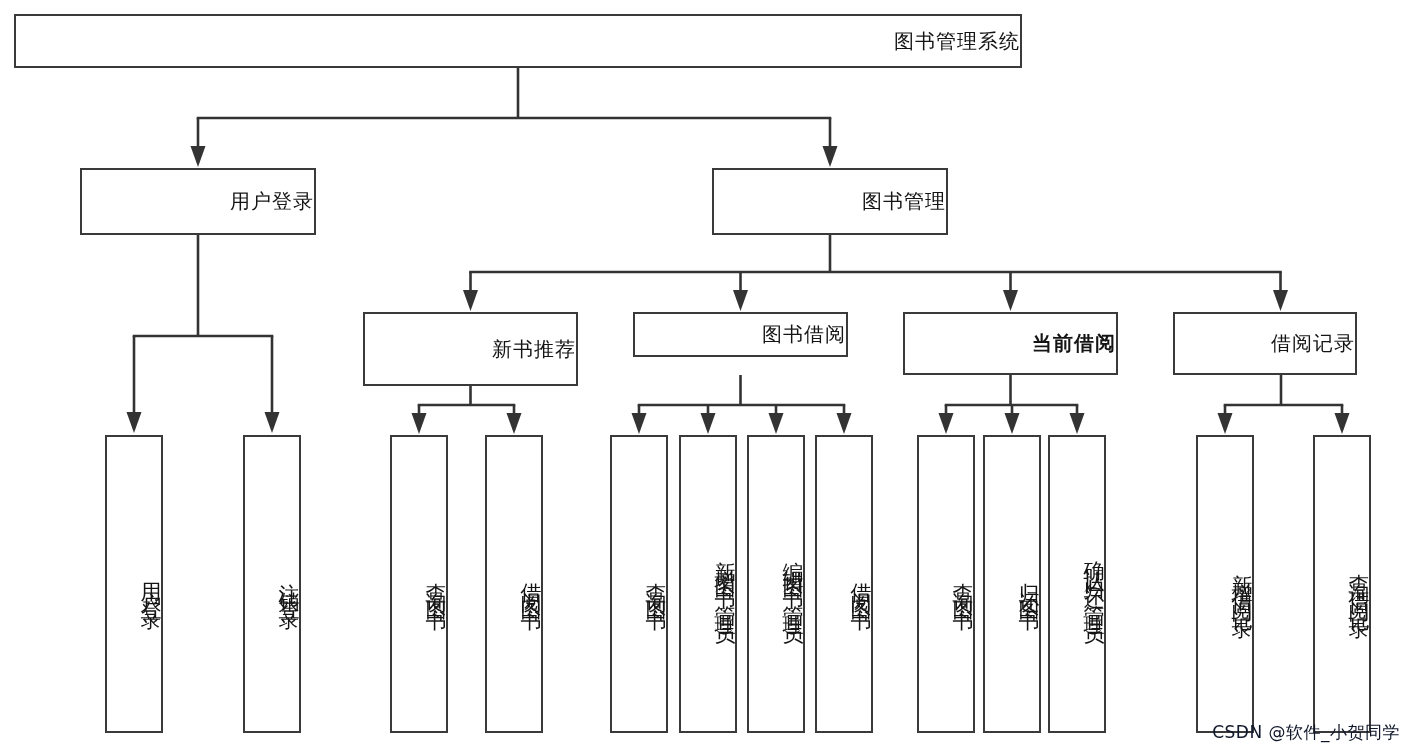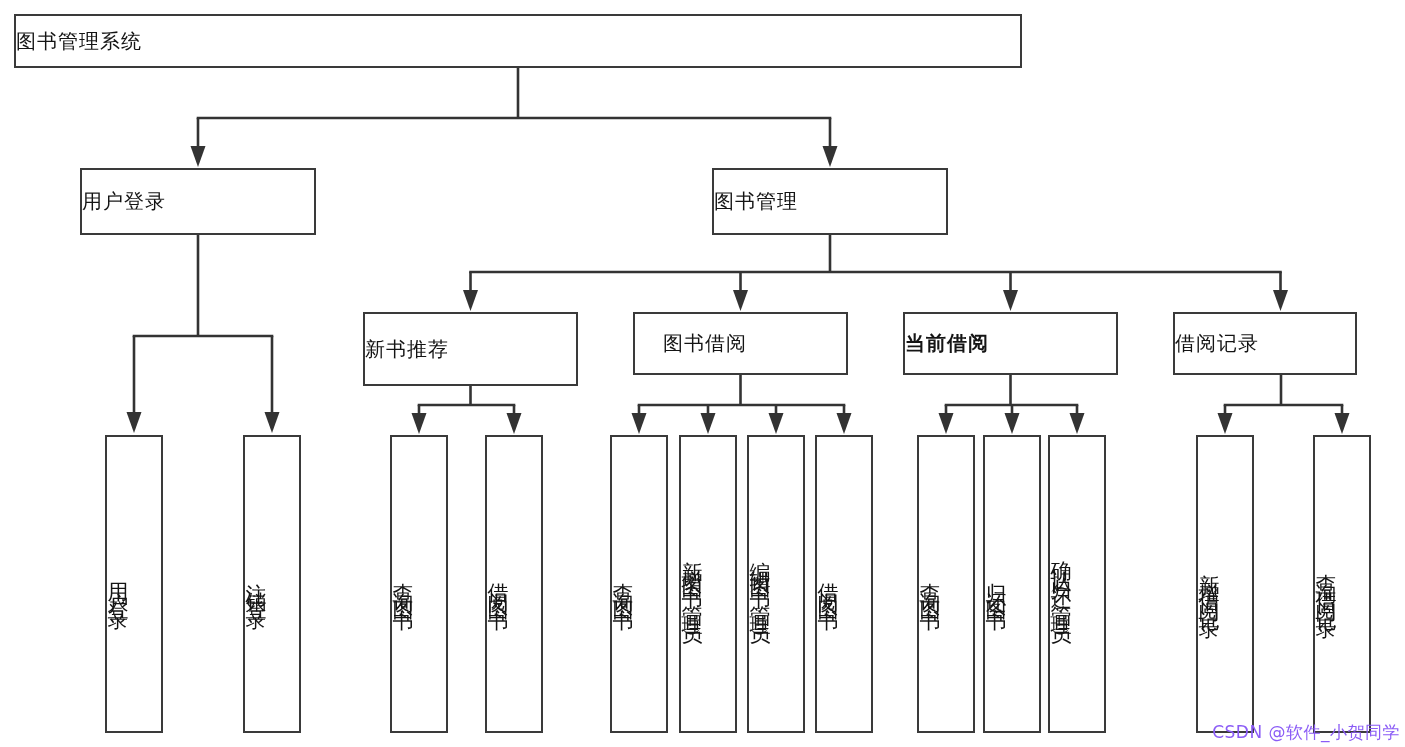--- a/index.html
+++ b/index.html
@@ -3,31 +3,31 @@
 <meta charset="utf-8">
 <style>
   html,body { margin:0; padding:0; background:#ffffff; }
   .stage {
     position:relative; width:1405px; height:747px; background:#ffffff;
     font-family:"DejaVu Sans", sans-serif; overflow:hidden;
   }
   svg.edges { position:absolute; left:0; top:0; }
   .node {
     position:absolute; background:#ffffff; border:2.5px solid #3a3a3a;
-    display:flex; align-items:center; justify-content:flex-start;
+    display:flex; align-items:center; justify-content:flex-end;
     box-sizing:border-box; color:#141414;
   }
   .node.h span { font-size:20px; letter-spacing:1px; white-space:nowrap; }
   .node.v span {
     writing-mode:vertical-rl; text-orientation:mixed;
     font-size:21px; letter-spacing:9px; line-height:1; white-space:nowrap;
   }
   .watermark {
     position:absolute; right:5px; bottom:3px; z-index:6;
-    font-size:17px; color:#8b5cf6; letter-spacing:0.5px;text-align:center;
+    font-size:17px; color:#0f172a; letter-spacing:0.5px;text-align:center;
   }
 </style>
 </head>
 <body>
 
 <div class="stage">
   <svg class="edges" width="1405" height="747" viewBox="0 0 1405 747">
       <g>
         <line x1="518" y1="68" x2="518" y2="118" stroke="#333333" stroke-width="2.6"></line>
         <line x1="196.7" y1="118" x2="831.3" y2="118" stroke="#333333" stroke-width="2.6"></line>
@@ -101,21 +101,21 @@
       </div>
       <div class="node h" style="left: 80px; top: 168px; width: 236px; height: 67px;">
         <span>用户登录</span>
       </div>
       <div class="node h" style="left: 712px; top: 168px; width: 236px; height: 67px;">
         <span>图书管理</span>
       </div>
       <div class="node h" style="left: 363px; top: 312px; width: 215px; height: 74px;">
         <span>新书推荐</span>
       </div>
-      <div class="node h" style="left: 633px; top: 312px; width: 215px; height: 63px; padding-left: 28px;">
+      <div class="node h" style="left: 633px; top: 312px; width: 215px; height: 45px; padding-left: 28px;">
         <span>图书借阅</span>
       </div>
       <div class="node h" style="left: 903px; top: 312px; width: 215px; height: 63px; font-weight: bold;">
         <span>当前借阅</span>
       </div>
       <div class="node h" style="left: 1173px; top: 312px; width: 184px; height: 63px;">
         <span>借阅记录</span>
       </div>
       <div class="node v" style="left: 105px; top: 435px; width: 58px; height: 298px;">
         <span>用户登录</span>

